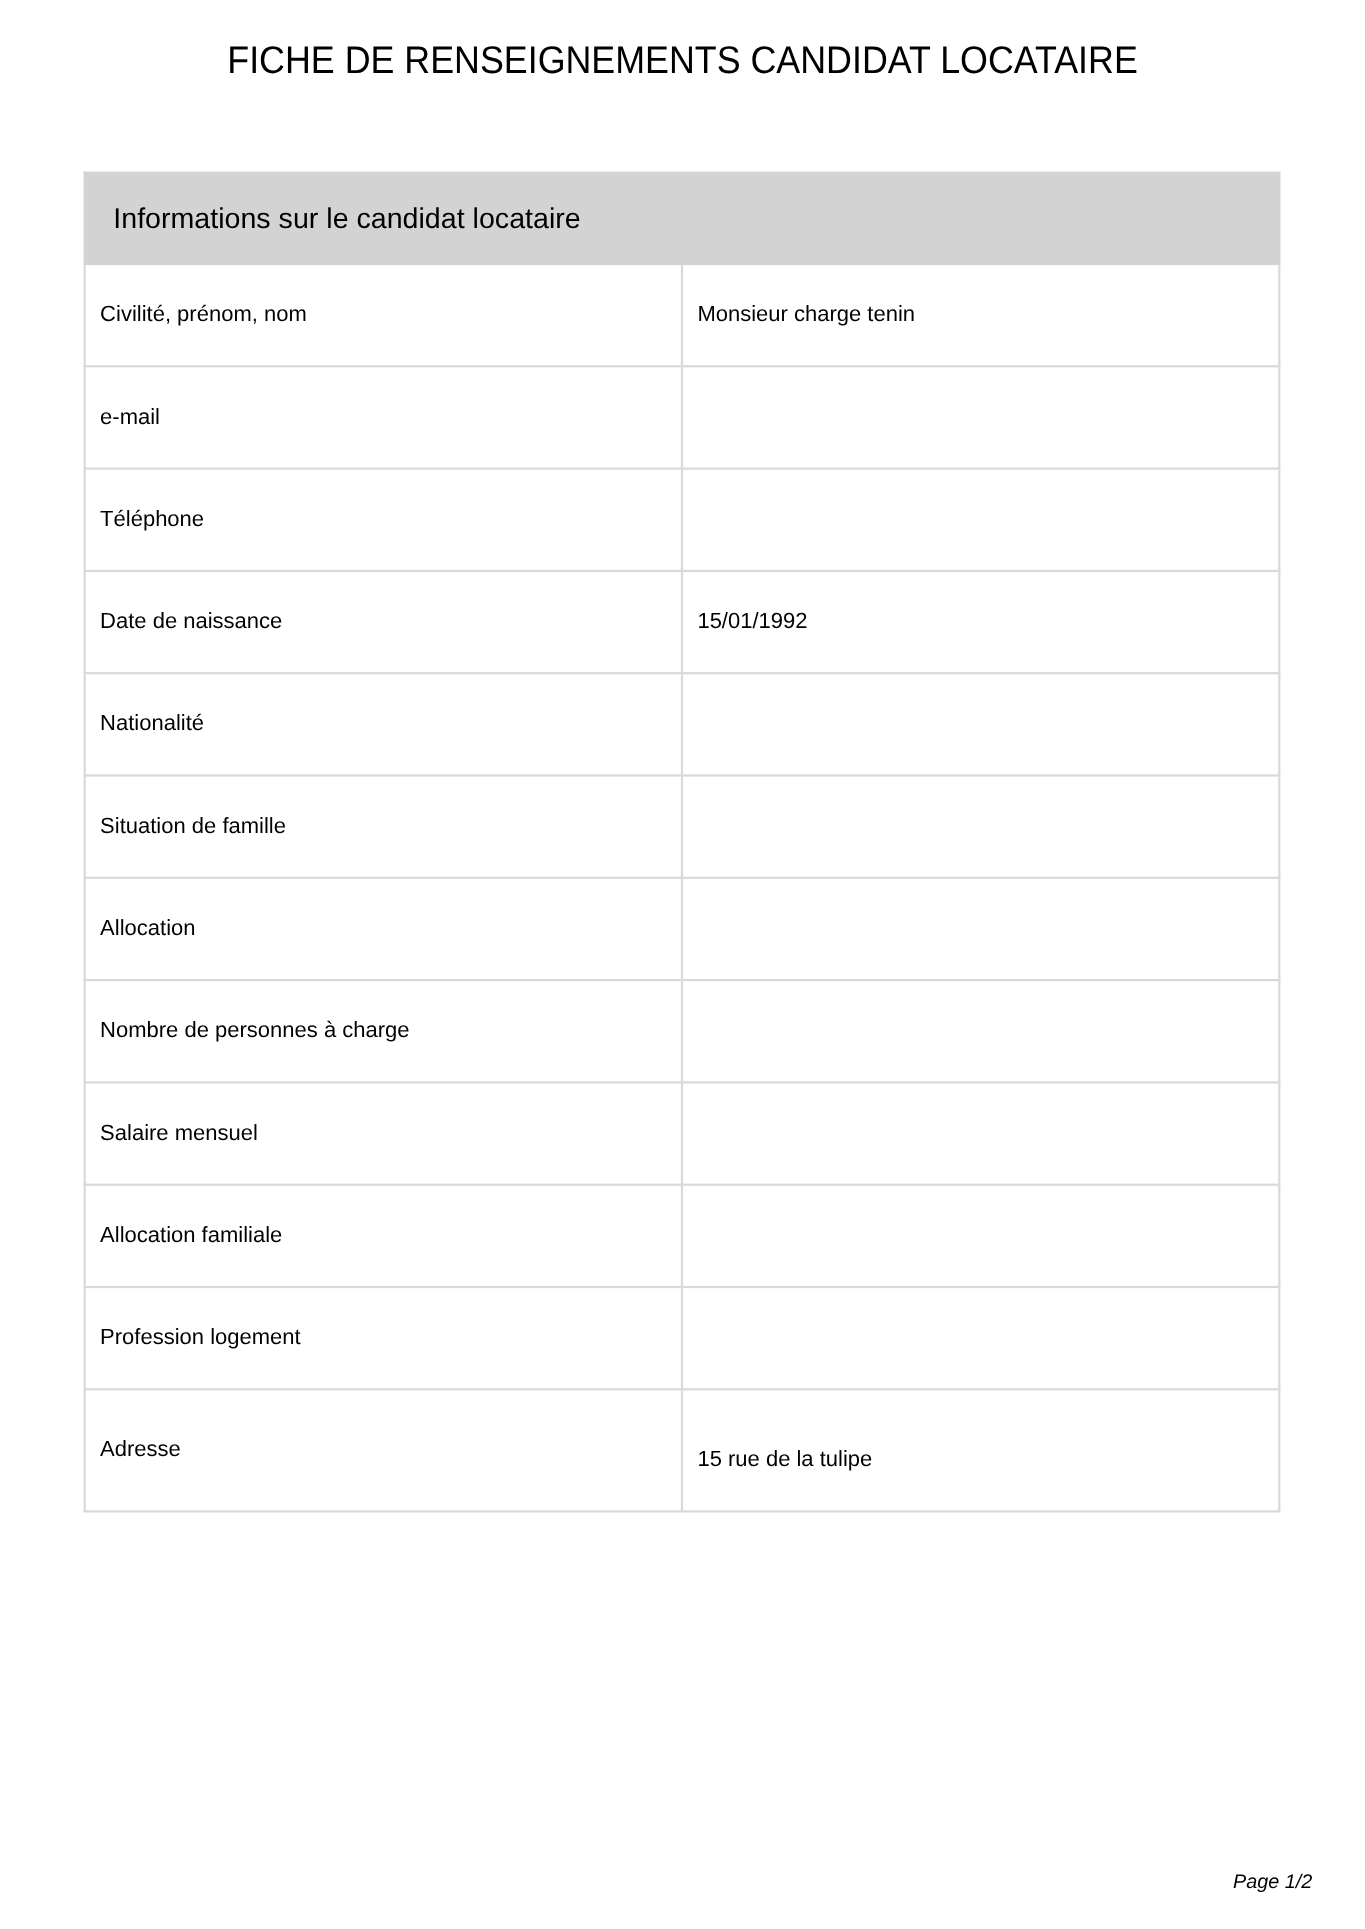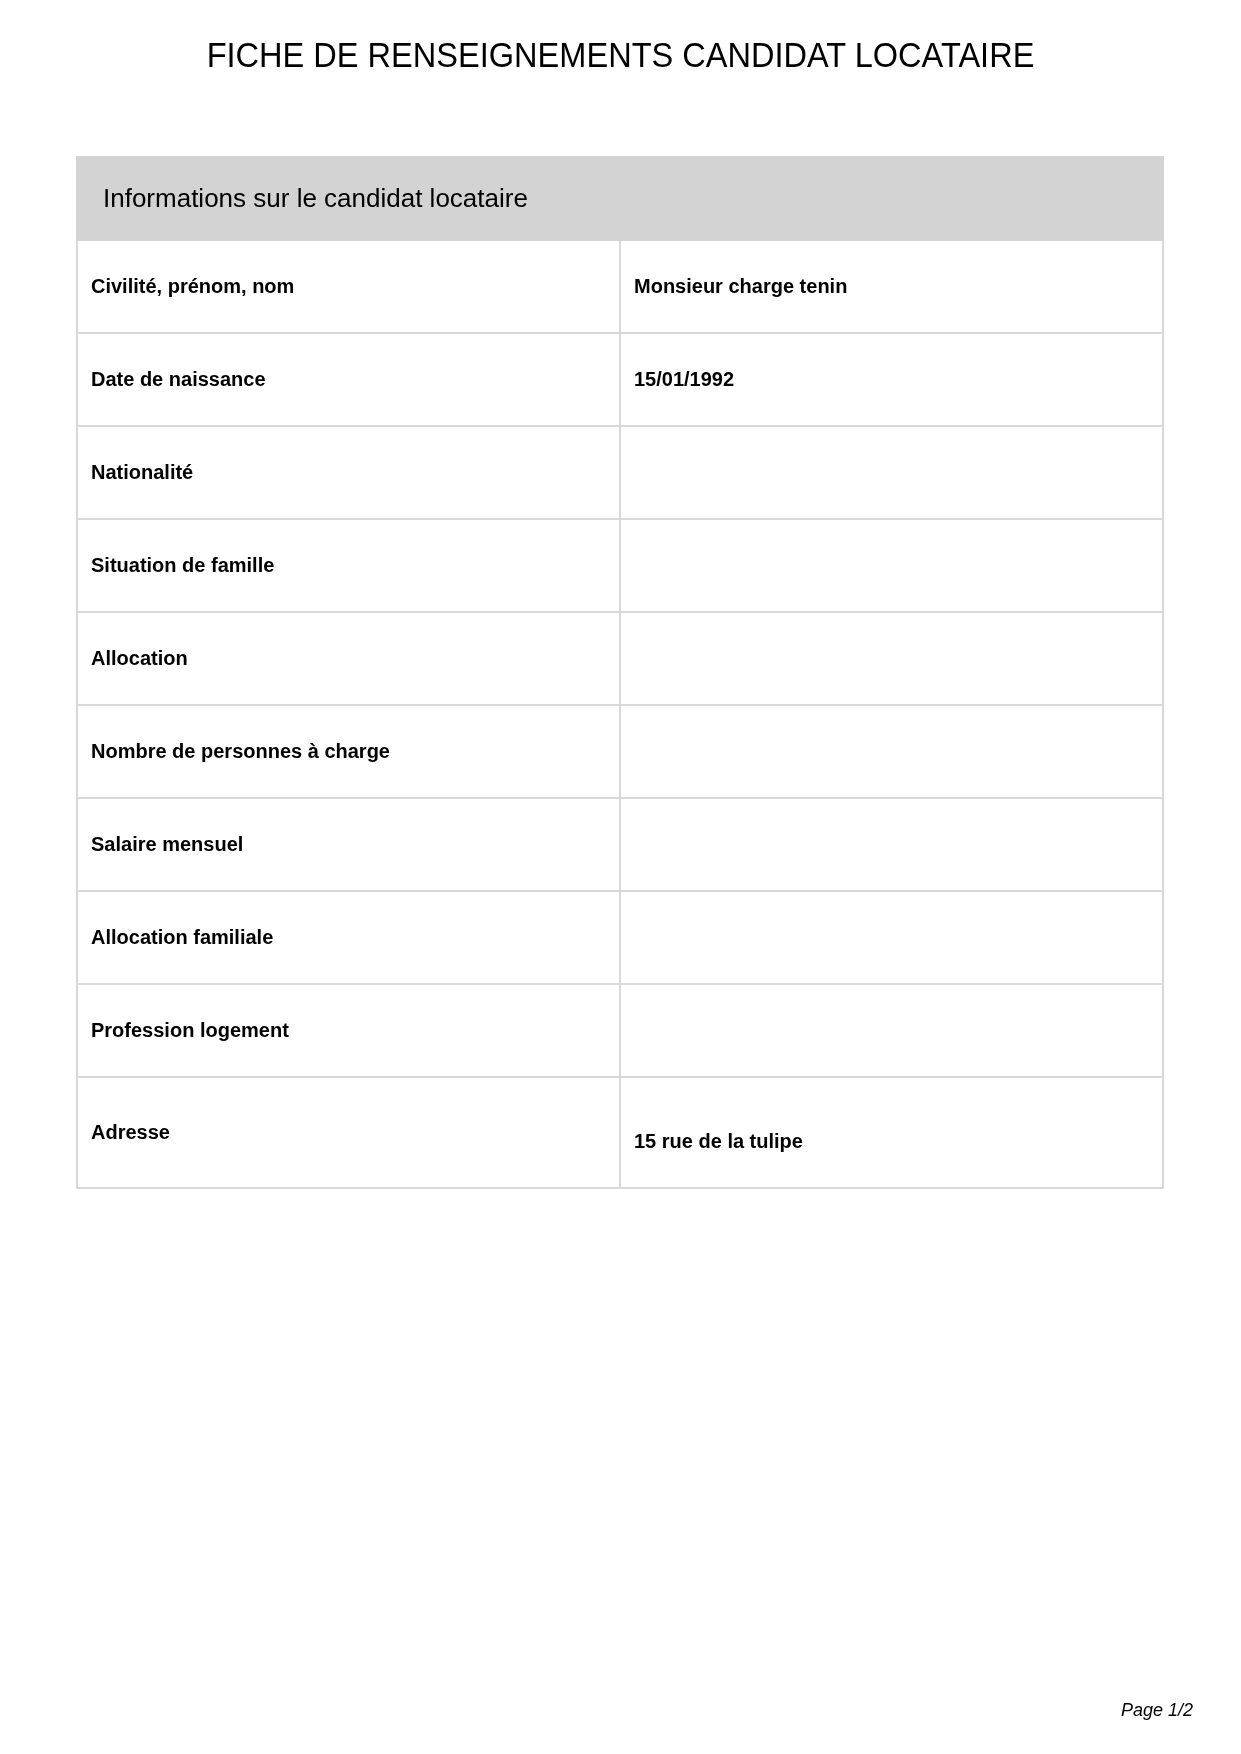--- a/index.html
+++ b/index.html
@@ -16,21 +16,21 @@
     position: absolute; left: 76px; top: 156px; width: 1088px;
     border-collapse: collapse; table-layout: fixed;
   }
   .form-table .section-header {
     background: #d3d3d3; height: 81px; font-size: 26px;
     padding: 0 0 0 25px; text-align: left; vertical-align: middle;
     border: 2px solid #d3d3d3; font-weight: normal;
   }
   .form-table td {
     height: 91px; border: 2px solid #d9d9d9; font-size: 20px;
-    vertical-align: middle; padding: 0 13px; font-weight: bold;
+    vertical-align: middle; padding: 0 13px;
   }
   .form-table td.label-cell { width: 407px; }
   .form-table td.value-offset { padding-top: 18px; }
   .page-number {
     position: absolute; right: 48px; top: 1700px;
     font-size: 18px; font-style: italic;
   }
 </style>
 </head>
 <body>
@@ -40,20 +40,28 @@
 <table class="form-table">
   <thead>
     <tr>
       <th colspan="2" class="section-header">Informations sur le candidat locataire</th>
     </tr>
   </thead>
   <tbody>
     <tr>
       <td class="label-cell">Civilité, prénom, nom</td>
       <td>Monsieur charge tenin</td>
+    </tr>
+    <tr>
+      <td class="label-cell">e-mail</td>
+      <td></td>
+    </tr>
+    <tr>
+      <td class="label-cell">Téléphone</td>
+      <td></td>
     </tr>
     <tr>
       <td class="label-cell">Date de naissance</td>
       <td>15/01/1992</td>
     </tr>
     <tr>
       <td class="label-cell">Nationalité</td>
       <td></td>
     </tr>
     <tr>

